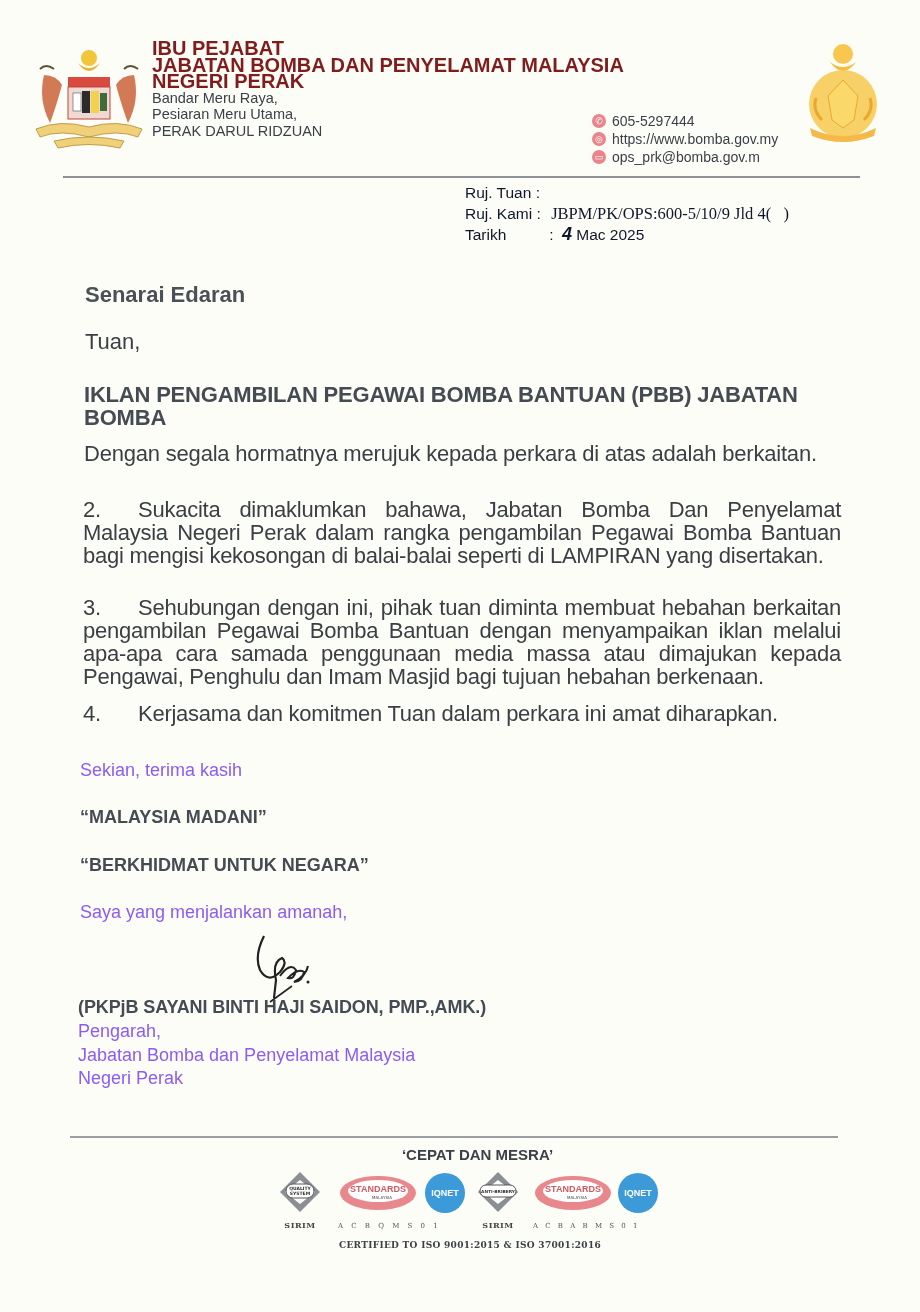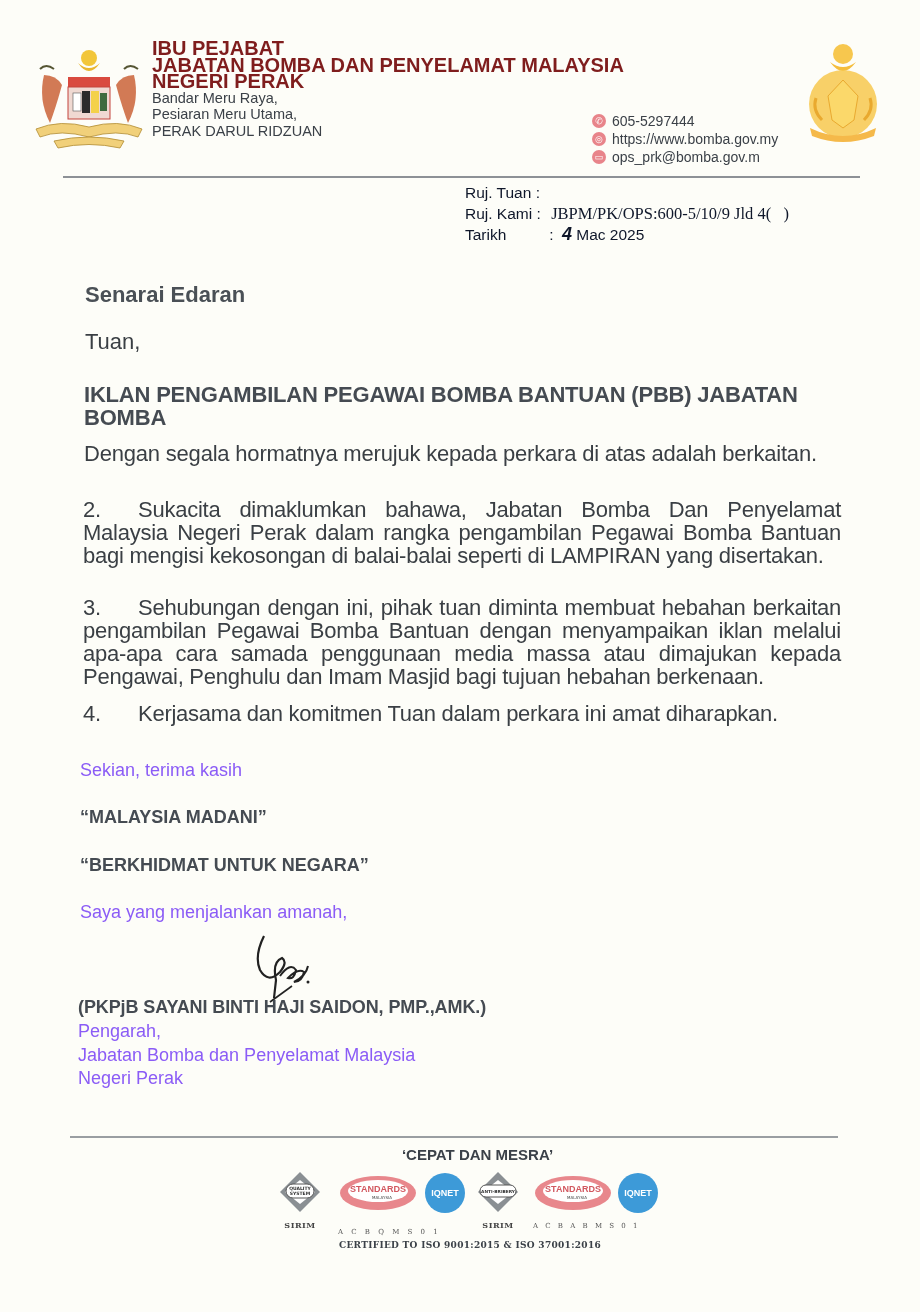--- a/index.html
+++ b/index.html
@@ -160,21 +160,21 @@
     <div class="badge-label" style="text-align:center;margin-top:2px;">SIRIM</div>
   </div>
 
   <div class="abs" style="left:60px;top:4px;width:80px;">
     <svg width="80" height="38" viewBox="0 0 80 38">
       <ellipse cx="40" cy="19" rx="38" ry="17" fill="#e8878c"></ellipse>
       <ellipse cx="40" cy="17" rx="30" ry="11" fill="#fff"></ellipse>
       <text x="40" y="18" font-size="9" text-anchor="middle" fill="#d25860" font-family="Liberation Sans, sans-serif" font-weight="bold">STANDARDS</text>
       <text x="44" y="25" font-size="4" text-anchor="middle" fill="#444" font-family="DejaVu Sans, sans-serif">MALAYSIA</text>
     </svg>
-    <div class="code-label" style="margin-top:12px;white-space:nowrap;">A C B Q M S 0 1</div>
+    <div class="code-label" style="margin-top:6px;white-space:nowrap;">A C B Q M S 0 1</div>
   </div>
 
   <div class="abs" style="left:146px;top:2px;">
     <svg width="42" height="42" viewBox="0 0 42 42">
       <circle cx="21" cy="21" r="20" fill="#3d9ad8"></circle>
       <text x="21" y="24" font-size="9" text-anchor="middle" fill="#fff" font-family="Liberation Sans, sans-serif" font-weight="bold">IQNET</text>
     </svg>
   </div>
 
   <div class="abs" style="left:198px;top:0;width:44px;">

